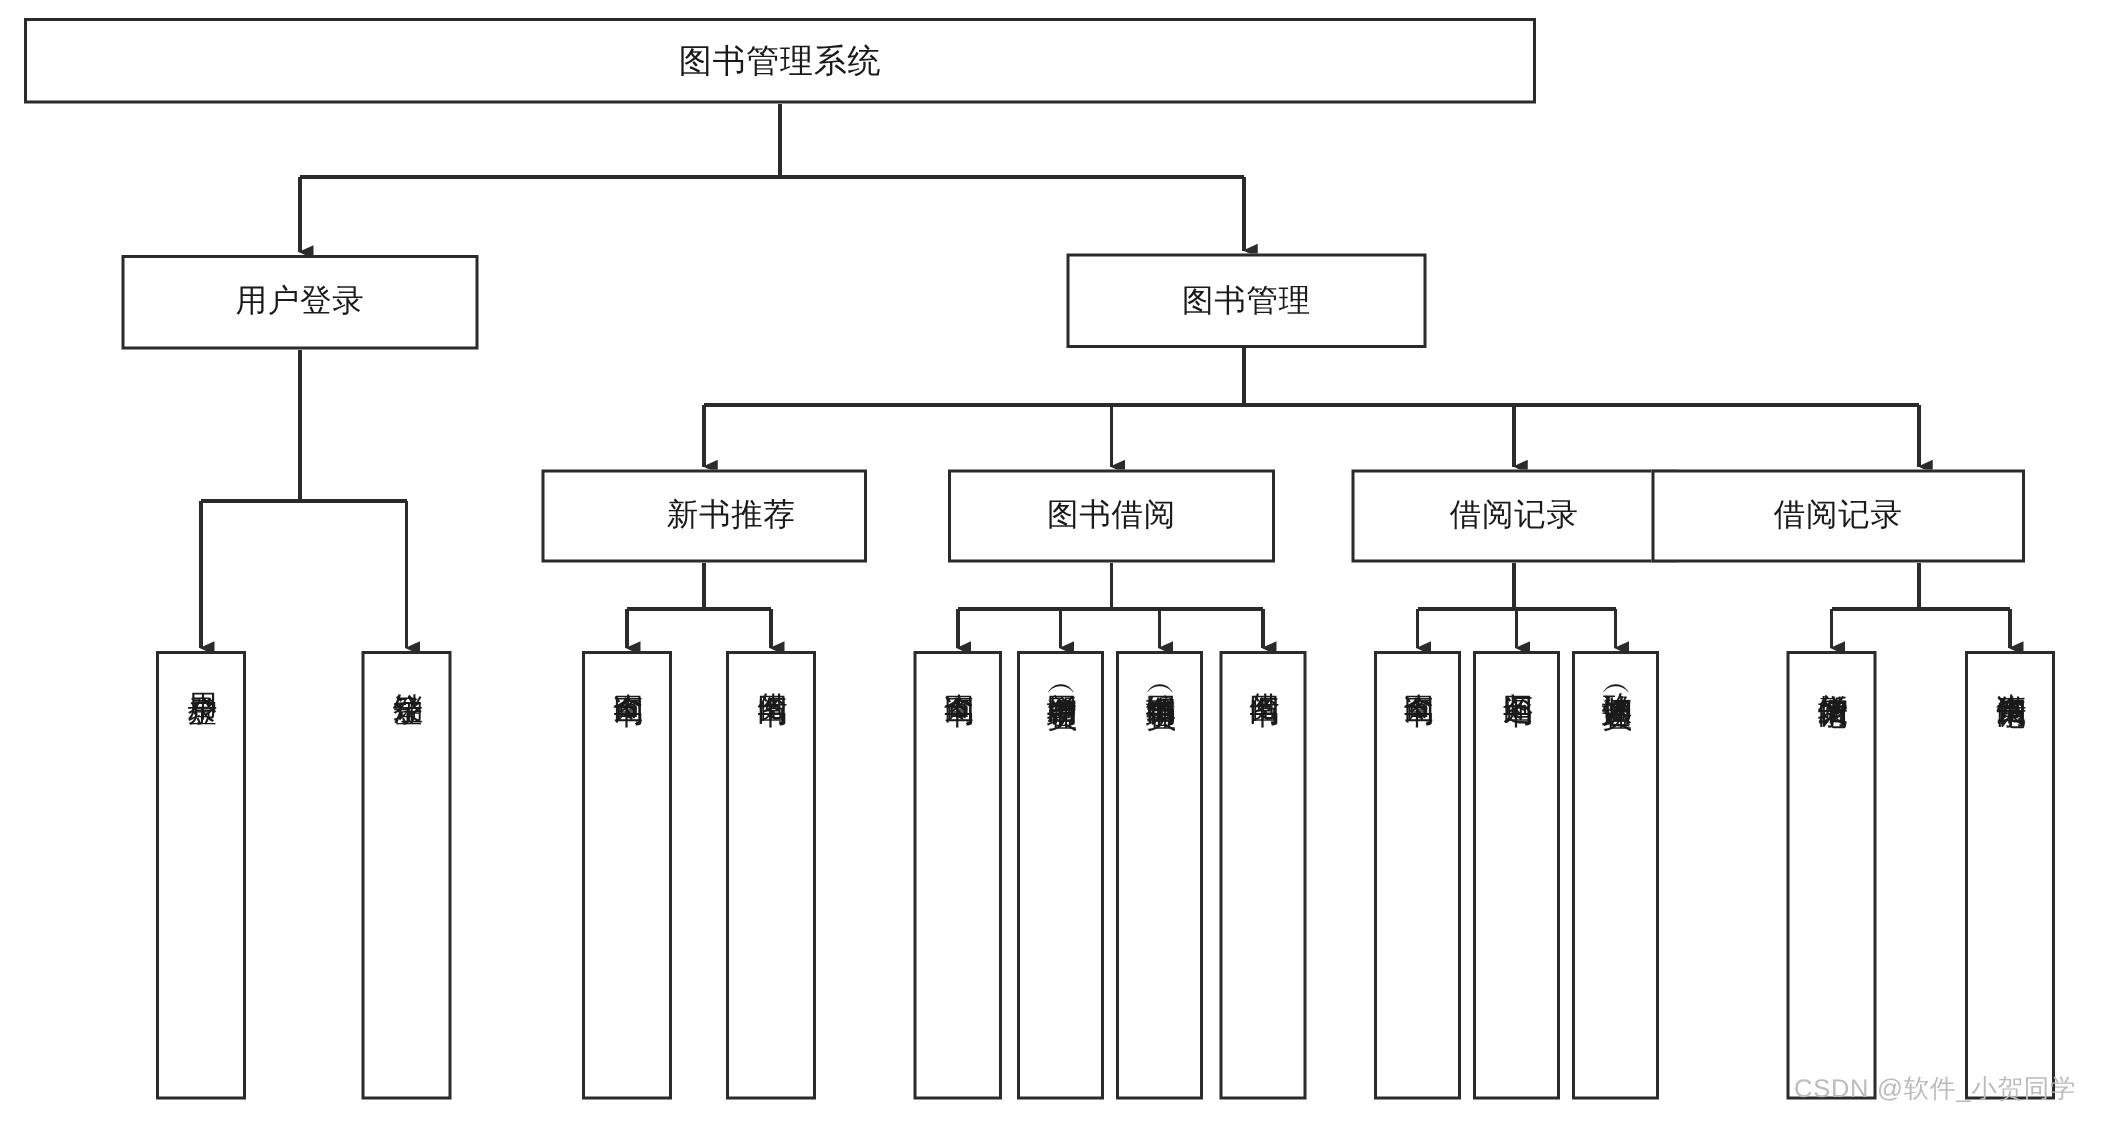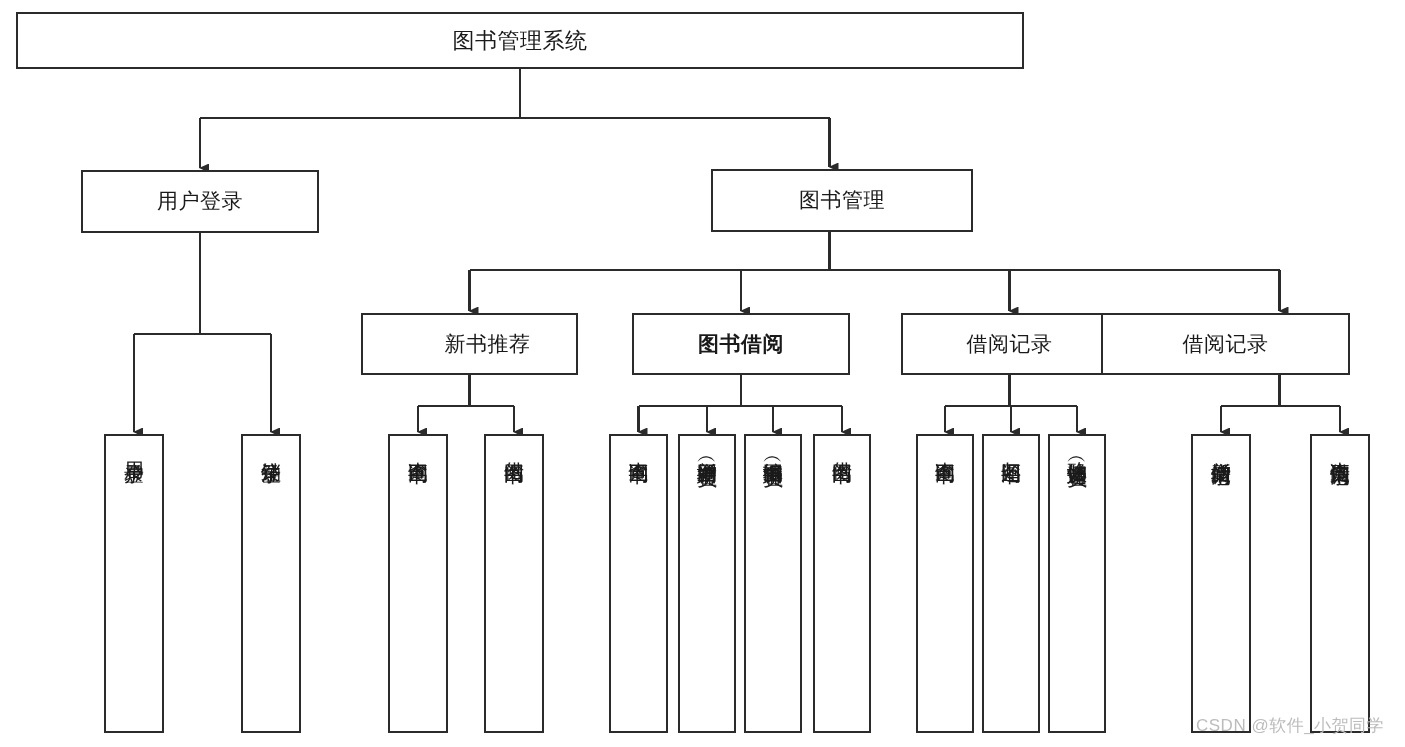--- a/index.html
+++ b/index.html
@@ -120,27 +120,27 @@
       </g>
   </svg>
 
   <div id="node-layer">
       <div class="node horiz root" style="left: 16px; top: 12px; width: 1008px; height: 57px;">
         <span class="node-label">图书管理系统</span>
       </div>
       <div class="node horiz" style="left: 81px; top: 170px; width: 238px; height: 63px;">
         <span class="node-label">用户登录</span>
       </div>
-      <div class="node horiz" style="left: 711px; top: 169px; width: 262px; height: 63px; font-family: Liberation Serif, serif;">
+      <div class="node horiz" style="left: 711px; top: 169px; width: 240px; height: 63px; font-family: Liberation Serif, serif;">
         <span class="node-label">图书管理</span>
       </div>
       <div class="node horiz" style="left: 361px; top: 313px; width: 217px; height: 62px; padding-left: 36px;">
         <span class="node-label">新书推荐</span>
       </div>
-      <div class="node horiz" style="left: 632px; top: 313px; width: 218px; height: 62px; font-weight: bold;">
+      <div class="node horiz" style="left: 632px; top: 313px; width: 218px; height: 62px;">
         <span class="node-label">图书借阅</span>
       </div>
       <div class="node horiz" style="left: 901px; top: 313px; width: 217px; height: 62px;">
         <span class="node-label">借阅记录</span>
       </div>
       <div class="node horiz" style="left: 1101px; top: 313px; width: 249px; height: 62px;">
         <span class="node-label">借阅记录</span>
       </div>
       <div class="node vert" style="left: 104px; top: 434px; width: 60px; height: 299px;">
         <span class="node-label">用户登录</span>

